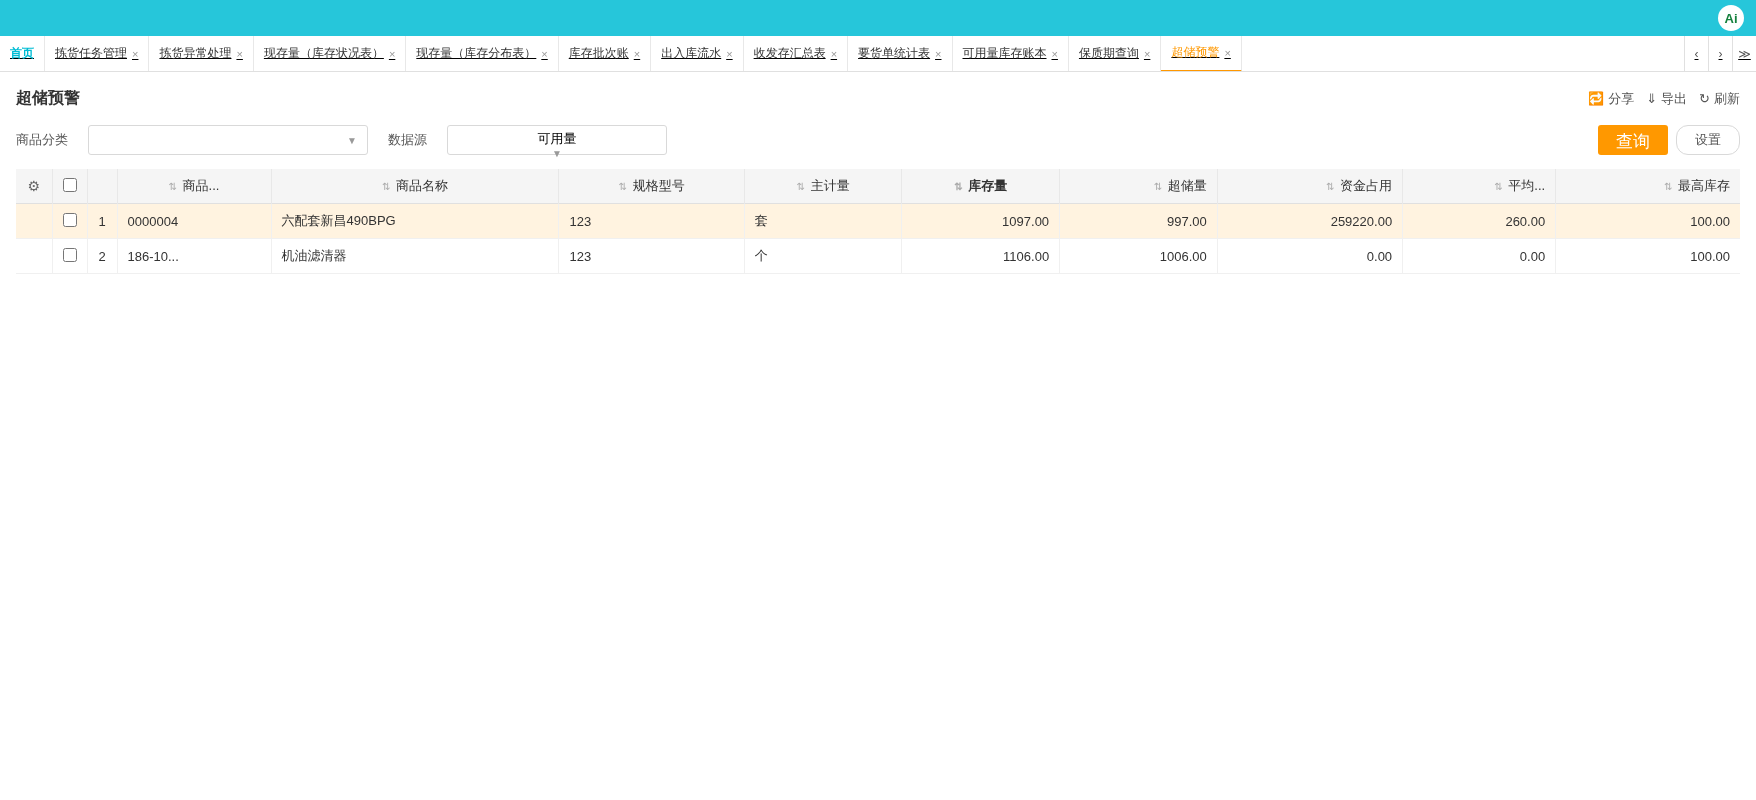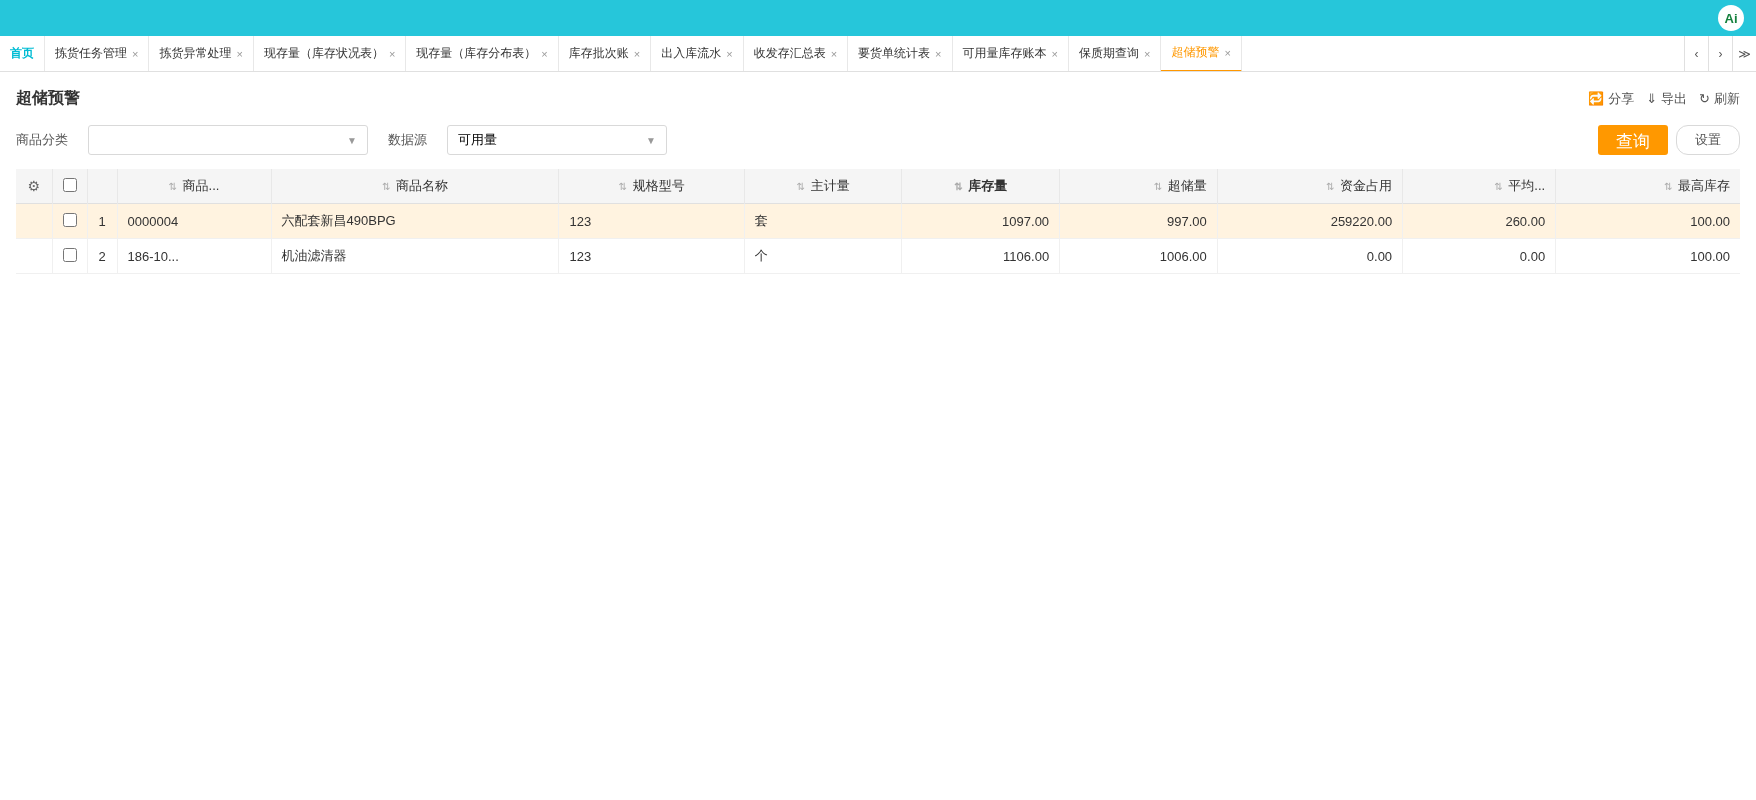--- a/index.html
+++ b/index.html
@@ -7,20 +7,21 @@
 
     
     .top-nav {
       display: flex;
       align-items: center;
       background: #fff;
       border-bottom: 1px solid #e0e0e0;
       height: 36px;
       padding: 0;
       overflow: hidden;
+      text-decoration: underline;
     }
     .nav-tab {
       display: flex;
       align-items: center;
       height: 36px;
       padding: 0 10px;
       white-space: nowrap;
       cursor: pointer;
       color: #333;
       border-right: 1px solid #e8e8e8;
@@ -265,21 +266,21 @@
   <div style="display:flex; align-items:flex-start; gap:20px; margin-bottom:14px;">
     <div class="filter-item">
       <span class="filter-label">商品分类</span>
       <div class="filter-select">
         <span></span>
         <span class="arrow">▼</span>
       </div>
     </div>
     <div class="filter-item">
       <span class="filter-label">数据源</span>
-      <div class="filter-select" style="min-width:220px;">
+      <div class="filter-select" style="min-width:220px;flex-direction:column;">
         <span>可用量</span>
         <span class="arrow">▼</span>
       </div>
     </div>
     <div style="margin-left:auto; display:flex; gap:8px;">
       <button class="query-btn">查询</button>
       <button class="settings-btn">设置</button>
     </div>
   </div>
 

